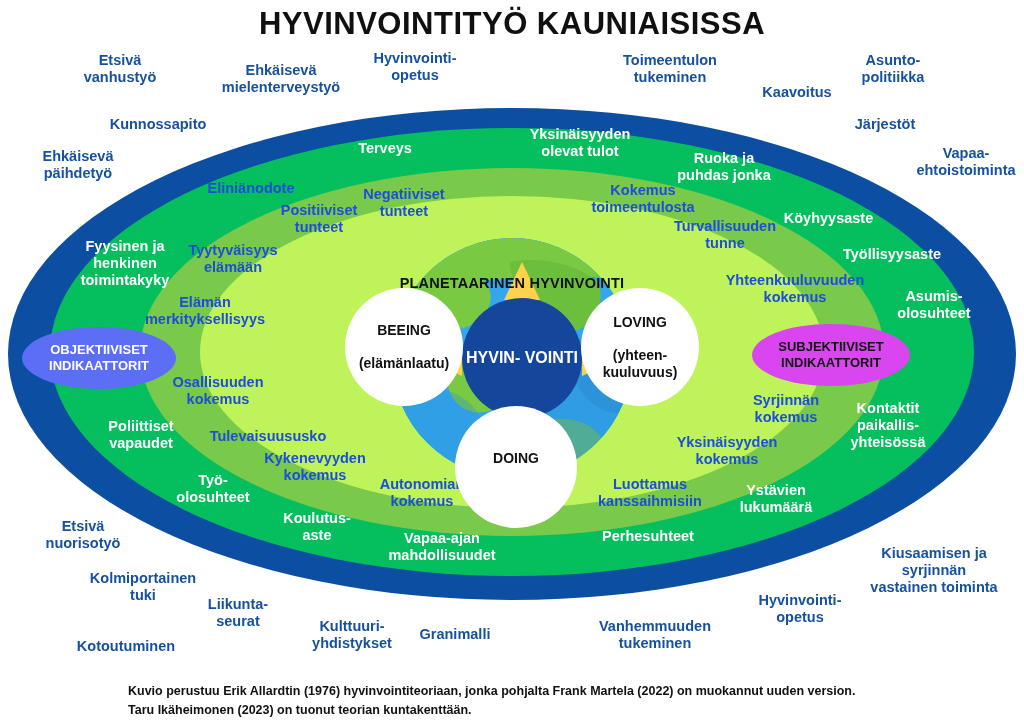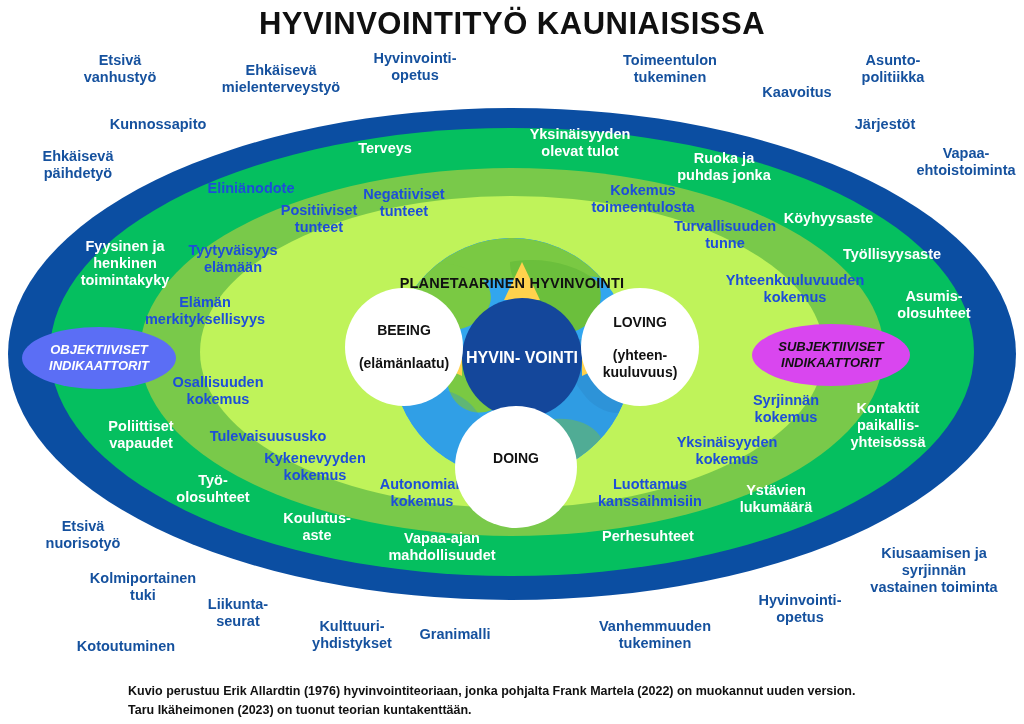--- a/index.html
+++ b/index.html
@@ -118,21 +118,20 @@
     z-index:8;
     letter-spacing:0.2px;
   }
 
   
   .indic{
     position:absolute;border-radius:50%;
     display:flex;align-items:center;justify-content:center;
     text-align:center;font-weight:bold;font-size:13px;line-height:1.25;
     z-index:8;
-    font-style:italic;
   }
   .indic-obj{left:22px;top:327px;width:154px;height:62px;background:#5b6ef5;color:#ffffff;}
   .indic-sub{left:752px;top:324px;width:158px;height:62px;background:#d946ef;color:#111111;}
 
   
   .lab{
     position:absolute;
     text-align:center;
     font-weight:bold;
     line-height:1.18;

